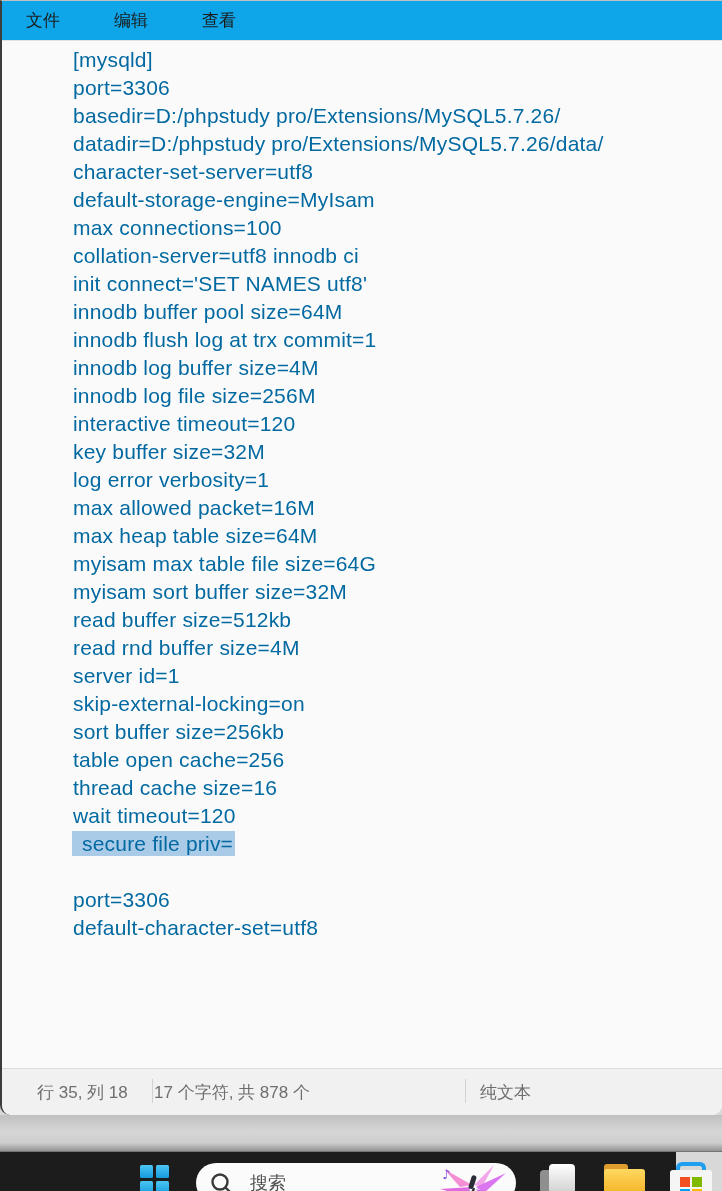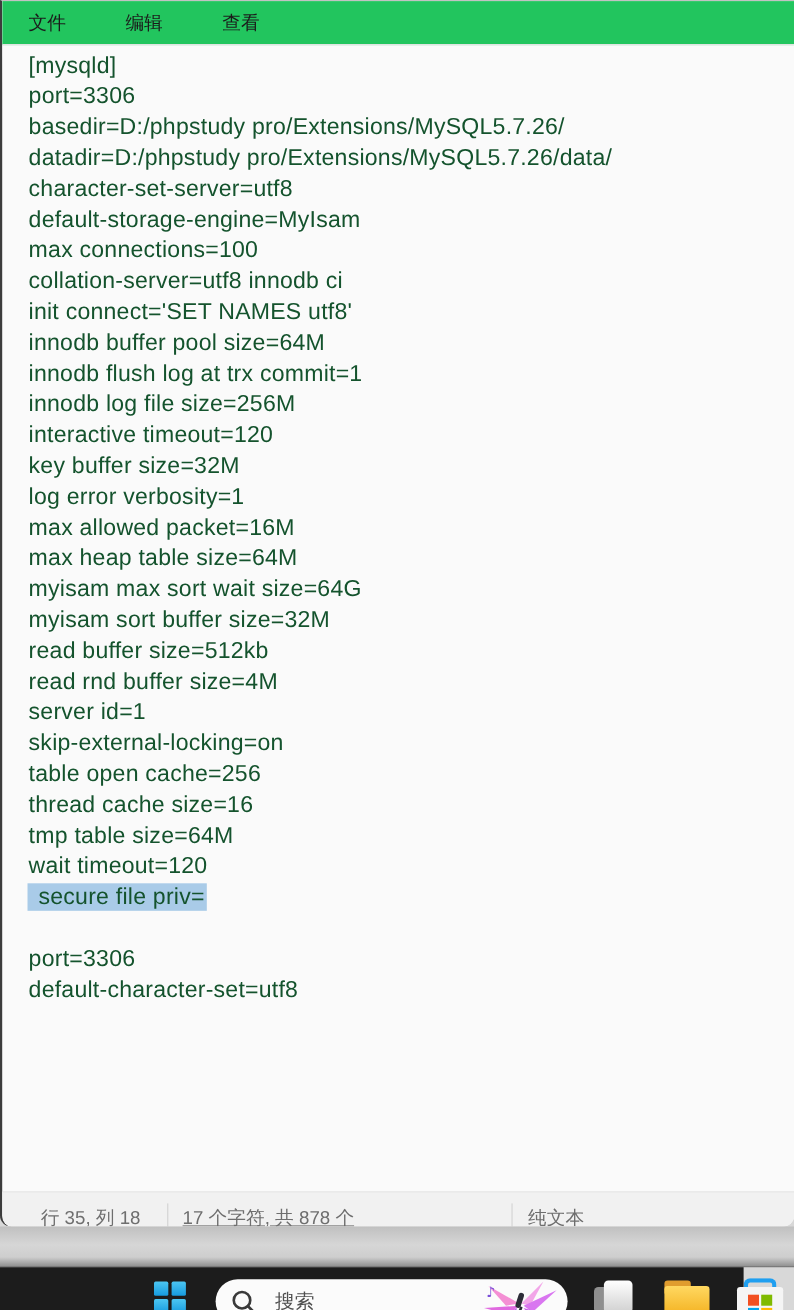--- a/index.html
+++ b/index.html
@@ -14,21 +14,21 @@
     position: absolute; left: 0; top: 0;
     width: 722px; height: 1115px;
     background: #fafafa;
     border-left: 2px solid #3c3c3c;
     border-top: 1px solid #c2c2c2;
     border-radius: 0 0 10px 10px;
     overflow: hidden;
   }
   .menubar {
     height: 40px;
-    background: #22c55e;
+    background: #0ea5e9;
     border-bottom: 1px solid #e2e2e2;
     display: flex;
     align-items: center;
     padding-left: 10px;
     font-family: Liberation Serif, serif;
   }
   .menu-item {
     font-size: 17px;
     color: #1b1b1b;
     padding: 6px 14px;
@@ -40,42 +40,43 @@
     position: absolute; left: 2px; right: 0; top: 41px; bottom: 47px;
     background: #fafafa;
     padding: 4px 8px 0 22px;
     overflow: hidden;
     cursor: text;
   }
   .line {
     font-size: 21px;
     line-height: 28px;
     min-height: 28px;
-    color: #14532d;
+    color: #0369a1;
     white-space: pre;
     letter-spacing: 0.2px;
+    margin-left: 47px;
   }
   .line span.selected {
     background: #a9cbe8;
     padding: 1px 2px 1px 1px;
     margin-left: -1px;
   }
   .statusbar {
     position: absolute; left: 0; right: 0; bottom: 0;
-    height: 32px;
+    height: 47px;
     background: #f1f1f1;
     border-top: 1px solid #dddddd;
     border-radius: 0 0 10px 10px;
     font-size: 17px;
     color: #6e6e6e;
   }
   .statusbar .sb-text { position: absolute; top: 12px; white-space: nowrap; }
   .sb-cursor { left: 35px; }
   .sb-sep1 { position: absolute; left: 150px; top: 10px; width: 1px; height: 24px; background: #d2d2d2; }
-  .sb-chars { left: 164px; text-decoration: underline; }
+  .sb-chars { left: 152px; }
   .sb-sep2 { position: absolute; left: 463px; top: 10px; width: 1px; height: 24px; background: #d2d2d2; }
   .sb-format { left: 478px; }
   
   .desktop-band {
     position: absolute; left: 0; top: 1115px;
     width: 722px; height: 37px;
     background: linear-gradient(180deg, #c0c0c0 0%, #d6d6d6 45%, #cecece 75%, #939393 97%, #5a5a5a 100%);
   }
   
   .taskbar {
@@ -163,35 +164,36 @@
         <div class="line"><span>port=3306</span></div>
         <div class="line"><span>basedir=D:/phpstudy pro/Extensions/MySQL5.7.26/</span></div>
         <div class="line"><span>datadir=D:/phpstudy pro/Extensions/MySQL5.7.26/data/</span></div>
         <div class="line"><span>character-set-server=utf8</span></div>
         <div class="line"><span>default-storage-engine=MyIsam</span></div>
         <div class="line"><span>max connections=100</span></div>
         <div class="line"><span>collation-server=utf8 innodb ci</span></div>
         <div class="line"><span>init connect='SET NAMES utf8'</span></div>
         <div class="line"><span>innodb buffer pool size=64M</span></div>
         <div class="line"><span>innodb flush log at trx commit=1</span></div>
+        <div class="line"><span>innodb log buffer size=4M</span></div>
         <div class="line"><span>innodb log file size=256M</span></div>
         <div class="line"><span>interactive timeout=120</span></div>
         <div class="line"><span>key buffer size=32M</span></div>
         <div class="line"><span>log error verbosity=1</span></div>
         <div class="line"><span>max allowed packet=16M</span></div>
         <div class="line"><span>max heap table size=64M</span></div>
-        <div class="line"><span>myisam max sort wait size=64G</span></div>
+        <div class="line"><span>myisam max table file size=64G</span></div>
         <div class="line"><span>myisam sort buffer size=32M</span></div>
         <div class="line"><span>read buffer size=512kb</span></div>
         <div class="line"><span>read rnd buffer size=4M</span></div>
         <div class="line"><span>server id=1</span></div>
         <div class="line"><span>skip-external-locking=on</span></div>
+        <div class="line"><span>sort buffer size=256kb</span></div>
         <div class="line"><span>table open cache=256</span></div>
         <div class="line"><span>thread cache size=16</span></div>
-        <div class="line"><span>tmp table size=64M</span></div>
         <div class="line"><span>wait timeout=120</span></div>
         <div class="line"><span class="selected" style="background: rgb(169, 203, 232); padding-left: 10px;">secure file priv=</span></div>
         <div class="line"><span></span></div>
         <div class="line"><span>port=3306</span></div>
         <div class="line"><span>default-character-set=utf8</span></div>
       </div>
   </div>
 
   <div class="statusbar">
     <span class="sb-text sb-cursor">行 35, 列 18</span>

